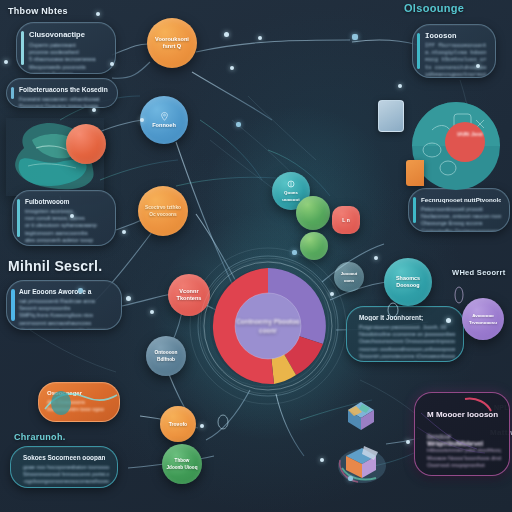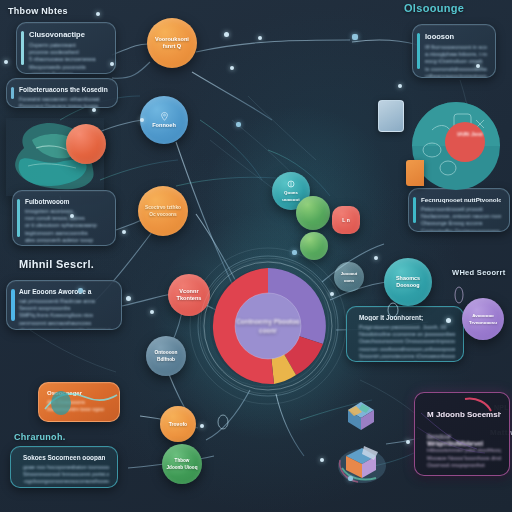--- a/index.html
+++ b/index.html
@@ -25,21 +25,21 @@
 
   
   .heading {
     position:absolute; font-weight:700; letter-spacing:.3px;
     filter: blur(0.7px); white-space:nowrap; text-shadow:0 1px 3px rgba(0,0,0,.55);
   }
 
   
   .card {
     position:absolute; box-sizing:border-box;
-    border-radius:10px; padding:7px 8px 7px 12px;
+    border-radius:18px; padding:7px 8px 7px 12px;
     background: linear-gradient(145deg, rgba(44,62,80,.92), rgba(34,50,66,.90));
     border:1px solid rgba(150,195,220,.40);
     box-shadow: 0 3px 10px rgba(0,0,0,.40), inset 0 1px 0 rgba(255,255,255,.05);
     overflow:hidden;
   }
   .card .accent {
     position:absolute; left:4px; top:8px; bottom:8px; width:3px; border-radius:2px;
     background:#3fb8c8;
   }
   .card-title {
@@ -238,21 +238,21 @@
       <path d="M210 140 C 240 164, 270 186, 296 206"></path>
       <path d="M248 96 C 272 120, 296 142, 316 160"></path>
       <path d="M460 80 C 470 110, 474 140, 470 168"></path>
       <path d="M30 330 C 60 350, 90 364, 116 372"></path>
       <path d="M360 380 C 386 392, 404 404, 418 416"></path>
     </g>
   </svg>
 
   <div class="heading" style="left:8px;  top:6px;   font-size:9px; color:#e6f0f8;">Thbow Nbtes</div>
   <div class="heading" style="left:404px;top:2px;   font-size:11px;color:#55c6cf;">Olsoounge</div>
-  <div class="heading" style="left:19px;  top:258px; font-size:11px; color:#e6f0f8;">Mihnil Sescrl.</div>
+  <div class="heading" style="left:8px;  top:258px; font-size:14px; color:#e6f0f8;">Mihnil Sescrl.</div>
   <div class="heading" style="left:452px;top:268px; font-size:7.5px;color:#d8e8f2;">WHed Seoorrt</div>
   <div class="heading" style="left:14px; top:432px; font-size:9px; color:#6fd0d6;">Chrarunoh.</div>
   <div class="heading" style="left:494px;top:404px; font-size:7px; color:#d8e8f2;">NPL</div>
   <div class="heading" style="left:490px;top:428px; font-size:8px; color:#d8e8f2;">Matt.wrs</div>
 
   <div class="blob" style="left:6px; top:118px; width:98px; height:78px;">
     <svg width="98" height="78" viewBox="0 0 98 78">
       <path d="M18 30 C 10 12, 34 2, 52 6 C 72 10, 88 20, 86 36 C 84 50, 92 56, 84 64
                C 74 74, 50 72, 34 68 C 16 63, 6 52, 10 42 C 12 36, 15 33, 18 30 Z" fill="#2f7a78" opacity=".85"></path>
       <path d="M14 42 C 8 56, 22 68, 42 68 C 60 68, 76 62, 80 52 C 84 42, 70 40, 54 44
@@ -295,21 +295,21 @@
   <div class="card" style="left:6px; top:280px; width:116px; height:50px;">
     <span class="accent" style="background:#4fb6e8; width:4px;"></span>
     <div class="card-title" style="font-size:6.6px;">Aur Eooons Aworooe a</div>
     <div class="card-line">nat prrnooooentt Raolrcae anna</div>
     <div class="card-line">Seoorrt soopnooonbs</div>
     <div class="card-line">SMPIq.frons Koseongfoos nios</div>
     <div class="card-line">oenrnoonnt aecnaoshauncoss</div>
     <div class="card-line">ohuornaronnome soooontta.tooncog g</div>
   </div>
 
-  <div class="card" style="left:412px; top:24px; width:84px; height:54px;">
+  <div class="card" style="left:412px; top:24px; width:84px; height:54px;font-family:Liberation Mono, monospace;">
     <span class="accent" style="background:#3fb8c8;"></span>
     <div class="card-title">Ioooson</div>
     <div class="card-line">Iff fbcrnoooeonoont in scooloosini</div>
     <div class="card-line">a.ntoogiplvaa bdoons, t roooono</div>
     <div class="card-line">eocg tOcetnoluon oroeb</div>
     <div class="card-line">ts coononoitdnooooosn/wooa</div>
     <div class="card-line">ydbeanvsgooctnoreoinooyrtueh.</div>
   </div>
 
   <div class="card" style="left:408px; top:188px; width:102px; height:44px;">
@@ -342,21 +342,21 @@
   </div>
 
   <div class="card teal-outline" style="left:10px; top:446px; width:108px; height:42px;">
     <div class="card-title" style="font-size:6.4px;">Sokoes Socorneen ooopan</div>
     <div class="card-line">goae noo hocoponesbaton toonooooest</div>
     <div class="card-line">Sinoonmoonool bnnooconnt portst.oooonsn</div>
     <div class="card-line">-ogcboorgoonooneosoconsosthooeo oroee</div>
   </div>
 
   <div class="card dark-violet" style="left:414px; top:392px; width:96px; height:84px; padding-left:12px;">
-    <div class="card-title" style="font-size:8px; margin-top:10px;">M Jdoonb Soeemsh</div>
+    <div class="card-title" style="font-size:8px; margin-top:10px;">M Moooer Ioooson</div>
     <div class="card-line" style="margin-top:14px; font-size:6.4px; color:#d8cfe4;">Bendoor</div>
     <div class="card-line" style="font-size:6.8px; font-weight:700; color:#e8dff0;">Wrigrrlln/Mbbrvel</div>
     <div class="card-line">Htboootvnnnen pdot otoofrkoogcon</div>
     <div class="card-line">Mooaoe Noooc'looonhoos dmd</div>
     <div class="card-line">Ooornool.nnuyopnonhot</div>
     <svg style="position:absolute;left:0;top:0;" width="96" height="84" viewBox="0 0 96 84">
       <path d="M50 6 C 62 4, 72 10, 76 18" stroke="#e8476a" stroke-width="2" fill="none" opacity=".9"></path>
       <path d="M6 20 C 24 36, 40 50, 62 56" stroke="#8a5fd0" stroke-width="0.7" fill="none" opacity=".45"></path>
       <path d="M2 34 C 22 48, 44 58, 70 60" stroke="#8a5fd0" stroke-width="0.6" fill="none" opacity=".35"></path>
     </svg>

